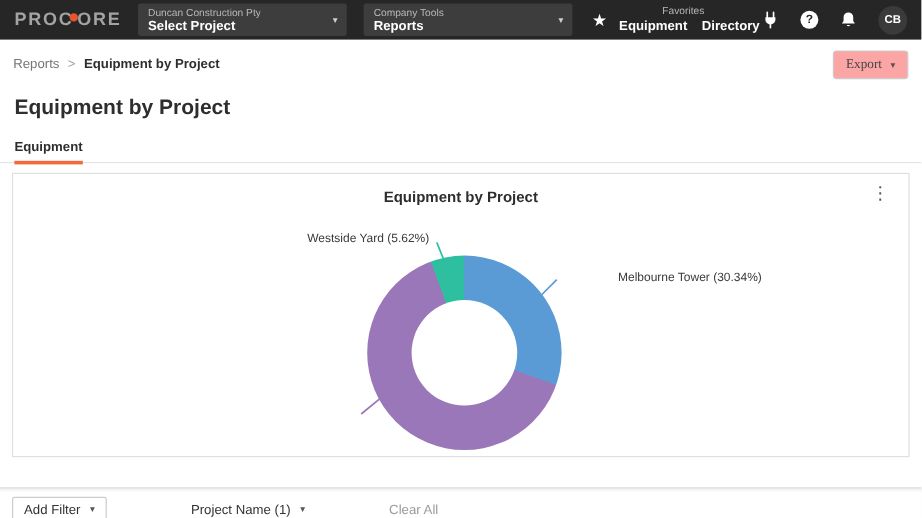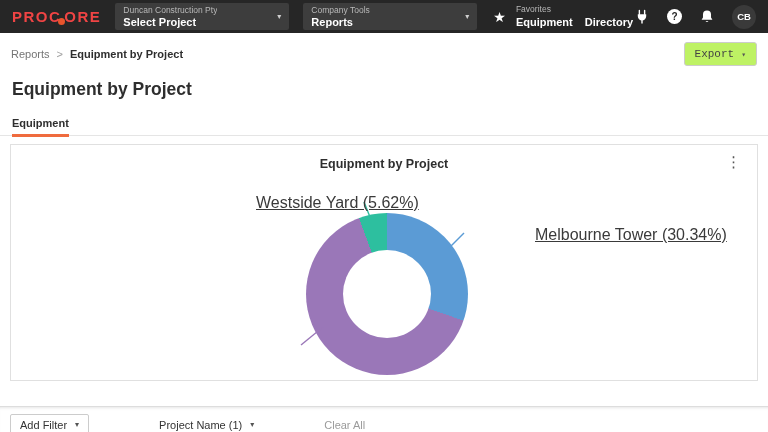--- a/index.html
+++ b/index.html
@@ -1,71 +1,71 @@
 <!DOCTYPE html>
 <html><head>
 <meta charset="utf-8">
 <style>
   * { margin:0; padding:0; box-sizing:border-box; }
   html,body { width:768px; height:432px; overflow:hidden; background:#fff;
     font-family:"Liberation Sans", sans-serif; color:#333; }
 
   
   .topbar { height:33px; background:#262626; display:flex; align-items:center; padding:0 12px; }
-  .logo { display:flex; align-items:flex-end; color:#ef4444; font-weight:bold; font-size:15px;
+  .logo { display:flex; align-items:flex-start; color:#a3a3a3; font-weight:bold; font-size:15px;
     letter-spacing:1.5px; white-space:nowrap; }
   .logo-dot { width:7px; height:7px; border-radius:50%; background:#e8542c; display:inline-block;
     margin:3px -1px 0 -3px; }
   .picker { background:#3d3d3d; width:174px; height:27px; border-radius:2px; margin-left:14px;
     display:flex; align-items:center; padding:0 8px; cursor:pointer; }
   .picker-text { display:flex; flex-direction:column; overflow:hidden; }
   .picker-label { font-size:8.5px; color:#b8b8b8; line-height:11px; white-space:nowrap; }
   .picker-value { font-size:11px; font-weight:bold; color:#fff; line-height:13px; white-space:nowrap; }
   .chev { color:#cfcfcf; font-size:8px; margin-left:auto; padding-left:6px; }
   .star { color:#fff; font-size:14px; margin-left:16px; }
   .fav-block { display:flex; flex-direction:column; margin-left:10px; }
-  .fav-label { font-size:8.5px; color:#b8b8b8; line-height:11px; }
+  .fav-label { font-size:8.5px; color:#b8b8b8; line-height:11px;margin-left:36px; }
   .fav-links { display:flex; gap:12px; }
   .fav-link { font-size:11px; font-weight:bold; color:#fff; line-height:14px; }
   .topbar-right { margin-left:auto; display:flex; align-items:center; gap:17px; }
   .tb-icon { width:16px; height:16px; display:flex; align-items:center; justify-content:center; }
   .help-circle { width:15px; height:15px; border-radius:50%; background:#fff; color:#262626;
     font-size:10px; font-weight:bold; display:flex; align-items:center; justify-content:center; }
   .avatar { width:24px; height:24px; border-radius:50%; background:#3a3a3a; color:#fff;
     font-size:9.5px; font-weight:bold; display:flex; align-items:center; justify-content:center; }
 
   
   .crumb-row { height:42px; display:flex; align-items:center; padding:0 11px; }
   .crumb-link { font-size:11px; color:#757575; cursor:pointer; }
   .crumb-sep { font-size:11px; color:#9e9e9e; margin:0 7px; }
   .crumb-current { font-size:11px; font-weight:bold; color:#2e2e2e; }
-  .export-btn { margin-left:auto; border:1px solid #ccc; border-radius:3px; background:#bef264;
+  .export-btn { margin-left:auto; border:1px solid #ccc; border-radius:3px; background:#fca5a5;
     padding:5px 10px; font-size:11px; color:#444; display:flex; align-items:center; gap:7px;
-    cursor:pointer; font-family:Liberation Mono, monospace; }
+    cursor:pointer; font-family:Liberation Serif, serif; }
   .export-btn .chev { color:#555; padding-left:0; }
 
   
   .page-title { font-size:17.5px; font-weight:bold; color:#2e2e2e; padding:0 12px; margin-top:4px; }
   .tabs { padding:0 12px; margin-top:13px; border-bottom:1px solid #e5e5e5; }
   .tab { display:inline-block; font-size:11px; font-weight:bold; color:#2e2e2e;
     padding-bottom:5px; border-bottom:3px solid #ef6b3e; margin-bottom:-2px; cursor:pointer; }
 
   
   .card { margin:8px 10px 0; border:1px solid #e0e0e0; height:237px; position:relative; background:#fff; }
   .card-title { position:absolute; top:12px; left:0; right:0; text-align:center;
     font-size:12.5px; font-weight:bold; color:#2e2e2e; }
   .kebab { position:absolute; top:9px; right:16px; font-size:15px; color:#555; cursor:pointer;
     line-height:16px; }
   .donut { position:absolute; left:295px; top:68px; width:162px; height:162px; border-radius:50%; }
   .donut-hole { position:absolute; left:37px; top:37px; width:88px; height:88px; border-radius:50%;
     background:#fff; }
   .leader-svg { position:absolute; left:0; top:0; pointer-events:none; }
-  .slice-label { position:absolute; font-size:16px; color:#3a3a3a; white-space:nowrap;text-decoration:underline; }
+  .slice-label { position:absolute; font-size:10px; color:#3a3a3a; white-space:nowrap; }
   .lbl-westside { left:245px; top:49px; }
-  .lbl-melbourne { left:481px; top:81px;padding-left:43px; }
+  .lbl-melbourne { left:461px; top:81px;padding-left:43px; }
   .lbl-sydney { left:172px; top:197px; }
 
   
   .filter-bar { margin-top:25px; height:37px; border-top:1px solid #ddd; border-bottom:1px solid #ddd;
     display:flex; align-items:center; padding:4px 10px;
     box-shadow: inset 0 3px 3px -2px rgba(0,0,0,0.10); gap: 44px; }
   .add-filter-btn { border:1px solid #ccc; border-radius:2px; background:#fff; padding:4px 9px;
     font-size:11px; color:#333; display:flex; align-items:center; gap:8px; cursor:pointer;
     font-family:inherit; }
   .add-filter-btn .chev, .active-filter .chev { color:#555; padding-left:0; }

